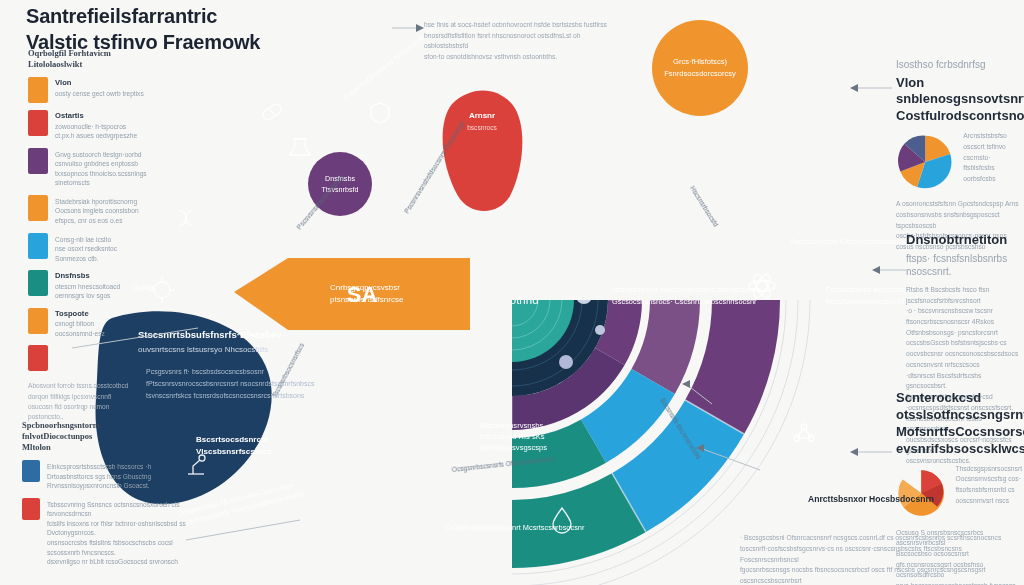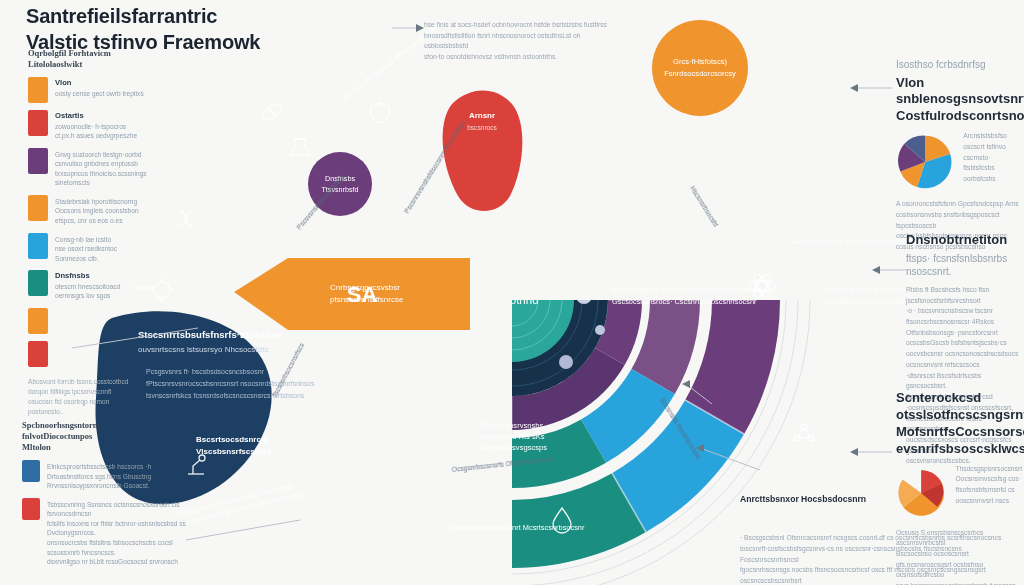--- a/index.html
+++ b/index.html
@@ -40,21 +40,21 @@
 
   
   .callout{position:absolute;}
   .co-kicker{font-size:10px;color:#97a3af;line-height:1.35;margin-bottom:3px;}
   .co-title{font-size:13px;font-weight:700;color:#222c38;line-height:1.3;}
   .co-body{font-size:6.7px;color:#98a4b0;line-height:1.6;margin-top:6px;}
   .co-side{font-size:6.7px;color:#98a4b0;line-height:1.6;}
   .pierow{display:flex;gap:9px;align-items:flex-start;margin-top:6px;}
 
   .annot{position:absolute;font-size:6.7px;color:#9aa6b2;line-height:1.6;}
-  .annot b,.annot .h{display:block;font-size:8.6px;font-weight:700;color:#222c38;margin-bottom:16px;}
+  .annot b,.annot .h{display:block;font-size:8.6px;font-weight:700;color:#222c38;margin-bottom:16px;text-align:center;}
 
   
   .wt{font-family:"Liberation Sans",sans-serif;}
 </style>
 </head>
 <body>
 
 <div class="stage">
 
   <svg class="wheel" viewBox="0 0 1024 585">
@@ -340,20 +340,25 @@
     <div class="legend-row">
       <div class="sw" style="background:#1b8e82"></div>
       <div class="lg-txt">
         <div class="lg-t">Dnsfnsbs</div>
         <div class="lg-d" style="white-space: pre-line;">otescm  hnescsoitoacd
 oernnsgrs lov sgos</div>
       </div>
     </div>
     <div class="legend-row">
       <div class="sw" style="background:#f0942e"></div>
+      <div class="lg-txt">
+        <div class="lg-t">Tospoote</div>
+        <div class="lg-d" style="white-space: pre-line;">cxnogt bitoon
+oocsonsmnd·esz</div>
+      </div>
     </div>
     <div class="legend-row">
       <div class="sw" style="background:#d9413a"></div>
       <div class="lg-txt">
         <div class="lg-t"></div>
         <div class="lg-d" style="white-space: pre-line;"></div>
       </div>
     </div>
 
     <div class="footnote" style="white-space: pre-line;">Abosvont  forrob  tssns.cosstcotbcd

